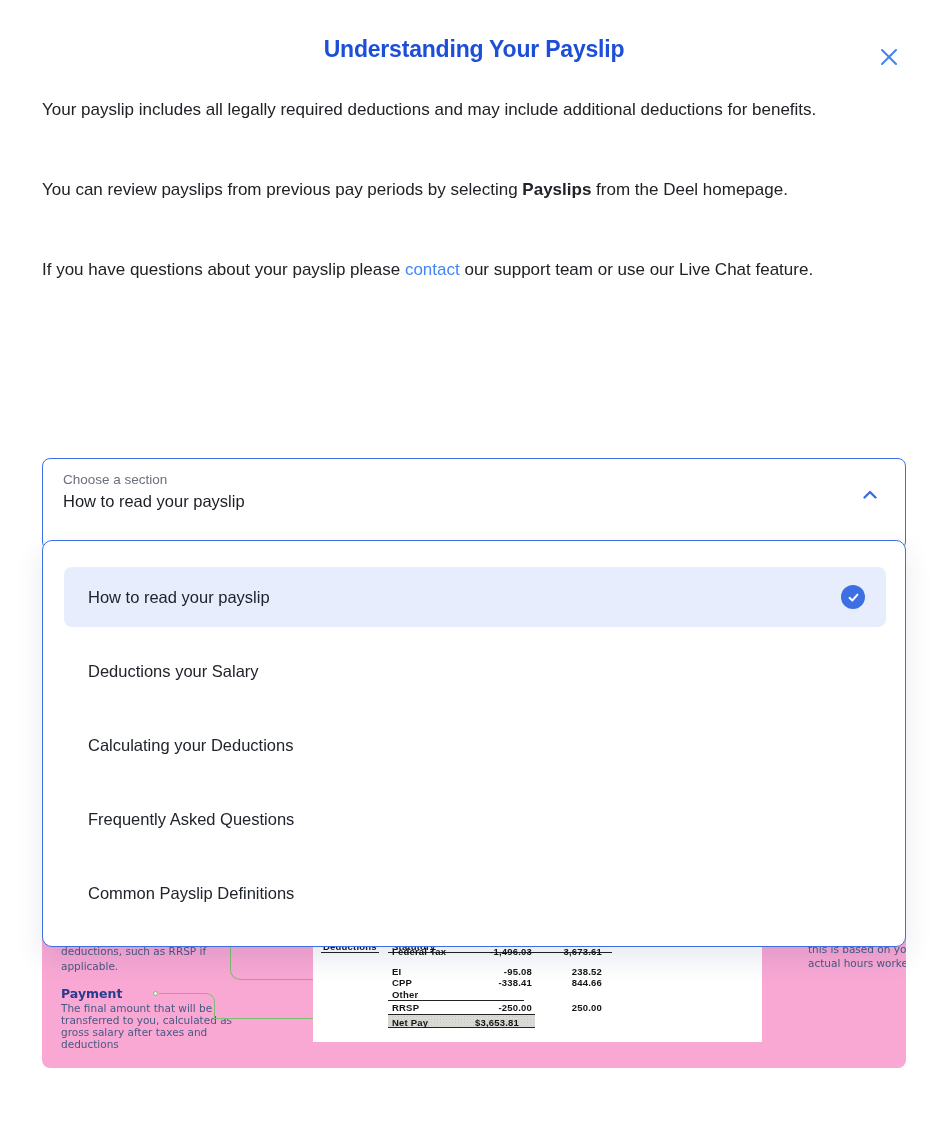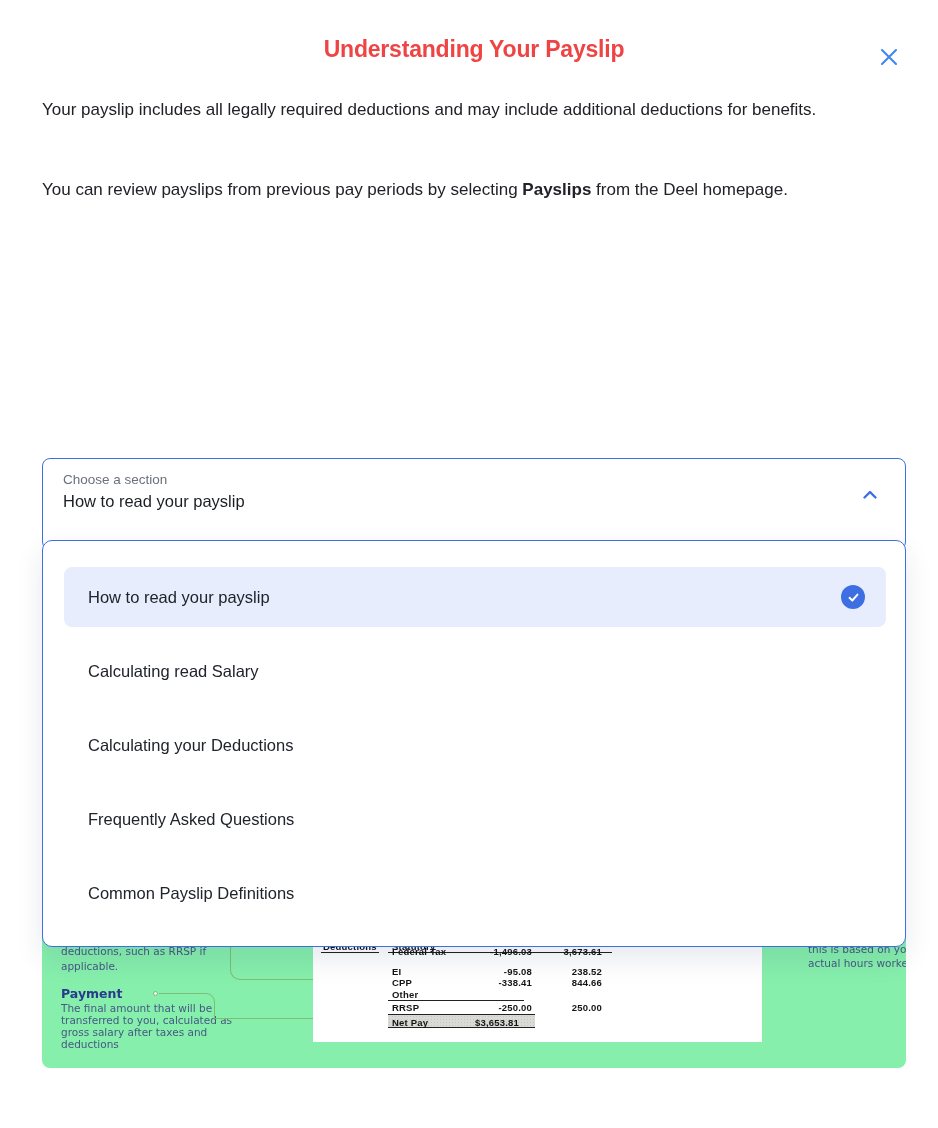--- a/index.html
+++ b/index.html
@@ -3,21 +3,21 @@
 <meta charset="utf-8">
 <style>
   * { margin:0; padding:0; box-sizing:border-box; }
   html,body { background:#ffffff; }
   .modal {
     position:relative; width:938px; height:1128px; background:#ffffff;
     font-family:"Liberation Sans", sans-serif; color:#1e2025; overflow:hidden;
   }
   
   .hdr { position:absolute; left:42px; top:36px; width:864px; text-align:center; }
-  .hdr h1 { font-size:23px; font-weight:700; color:#ef4444; letter-spacing:-0.2px; }
+  .hdr h1 { font-size:23px; font-weight:700; color:#1d4ed8; letter-spacing:-0.2px; }
   .close-btn { position:absolute; right:6px; top:10px; width:22px; height:22px; cursor:pointer; background:none; border:none; }
   
   .para { position:absolute; left:42px; width:864px; font-size:17px; line-height:32px; color:#202227; }
   .para b { font-weight:700; }
   .para .link { color:#4285f4; cursor:pointer; text-decoration:none; }
   #p1 { top:94px; } #p2 { top:174px; } #p3 { top:254px; }
   
   .callout {
     position:absolute; left:42px; top:337px; width:864px; height:101px;
     background:#f1f2f3; border-radius:8px; padding:21px 24px 0 52px;
@@ -41,21 +41,21 @@
   .opt {
     position:relative; width:822px; height:60px; border-radius:8px; margin-bottom:14px;
     display:flex; align-items:center; padding:0 21px 0 24px; cursor:pointer;
     font-size:16.5px; color:#20242b;
   }
   .opt.selected { background:#e7edfc; }
   .opt .check { position:absolute; right:21px; top:18px; width:24px; height:24px; border-radius:50%; background:#3d6fe3; display:flex; align-items:center; justify-content:center; }
   
   .figure {
     position:absolute; left:42px; top:930px; width:864px; height:138px;
-    background:#86efac; border-radius:8px; overflow:hidden; z-index:1;
+    background:#f9a8d4; border-radius:8px; overflow:hidden; z-index:1;
   }
   .fig-left { position:absolute; left:19px; top:0; width:230px; font-family:"DejaVu Sans", sans-serif; }
   .fl-line { position:absolute; left:0; font-size:10.5px; color:#465983; white-space:nowrap; }
   .fl-l0 { top:15px; } .fl-l1 { top:30px; }
   .fl-head { position:absolute; left:0; top:56px; font-size:12.5px; font-weight:700; color:#2a3a8c; }
   .fl-b0 { top:72px; } .fl-b1 { top:84px; } .fl-b2 { top:96px; } .fl-b3 { top:108px; }
   .fig-right { position:absolute; left:766px; top:0; width:120px; font-family:"DejaVu Sans", sans-serif; }
   .fr-l0 { top:13px; } .fr-l1 { top:27px; }
   .fr-line { position:absolute; left:0; font-size:10.5px; color:#465983; white-space:nowrap; }
   
@@ -100,41 +100,42 @@
     <h1>Understanding Your Payslip</h1>
     <button class="close-btn" aria-label="Close">
       <svg width="22" height="22" viewBox="0 0 22 22">
         <path d="M4 4 L18 18 M18 4 L4 18" stroke="#4285f4" stroke-width="2.1" stroke-linecap="round" fill="none"></path>
       </svg>
     </button>
   </div>
 
   <p class="para" id="p1"><span>Your payslip includes all legally required deductions and may include additional deductions for benefits.</span></p>
   <p class="para" id="p2"><span>You can review payslips from previous pay periods by selecting </span><b>Payslips</b><span> from the Deel homepage.</span></p>
+  <p class="para" id="p3"><span>If you have questions about your payslip please </span><a class="link">contact</a><span> our support team or use our Live Chat feature.</span></p>
 
 
   <div class="sel">
     <div class="sel-label">Choose a section</div>
     <div class="sel-value">How to read your payslip</div>
     <svg class="sel-chev" viewBox="0 0 18 18">
       <path d="M3.5 11.5 L9 6 L14.5 11.5" fill="none" stroke="#3d6fe3" stroke-width="2.4" stroke-linecap="round" stroke-linejoin="round"></path>
     </svg>
   </div>
 
   <div class="panel">
     <div class="opt selected">
       <span>How to read your payslip</span>
       <span class="check">
         <svg width="13" height="13" viewBox="0 0 13 13">
             <path d="M2.5 6.8 L5.3 9.5 L10.5 3.6" fill="none" stroke="#ffffff" stroke-width="1.9" stroke-linecap="round" stroke-linejoin="round"></path>
           </svg>
       </span>
     </div>
     <div class="opt">
-      <span>Calculating read Salary</span>
+      <span>Deductions your Salary</span>
     </div>
     <div class="opt">
       <span>Calculating your Deductions</span>
     </div>
     <div class="opt">
       <span>Frequently Asked Questions</span>
     </div>
     <div class="opt">
       <span>Common Payslip Definitions</span>
     </div>

